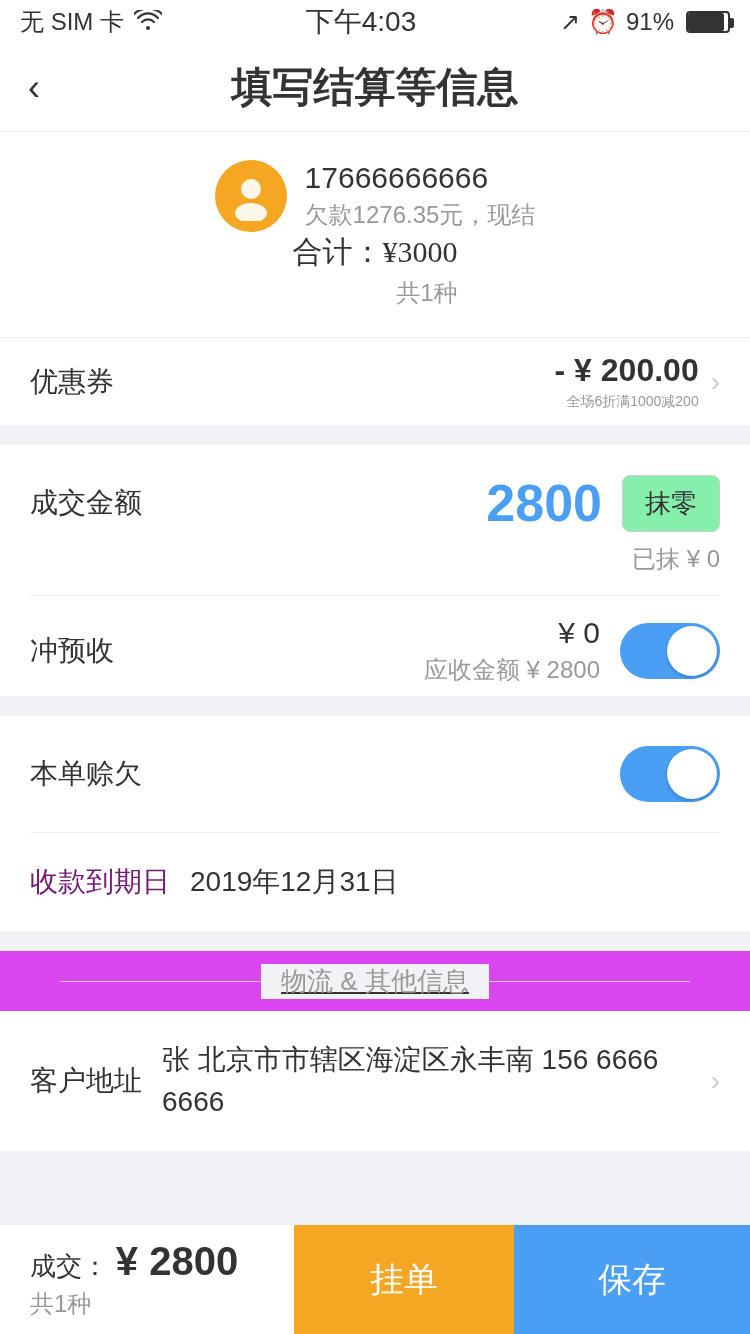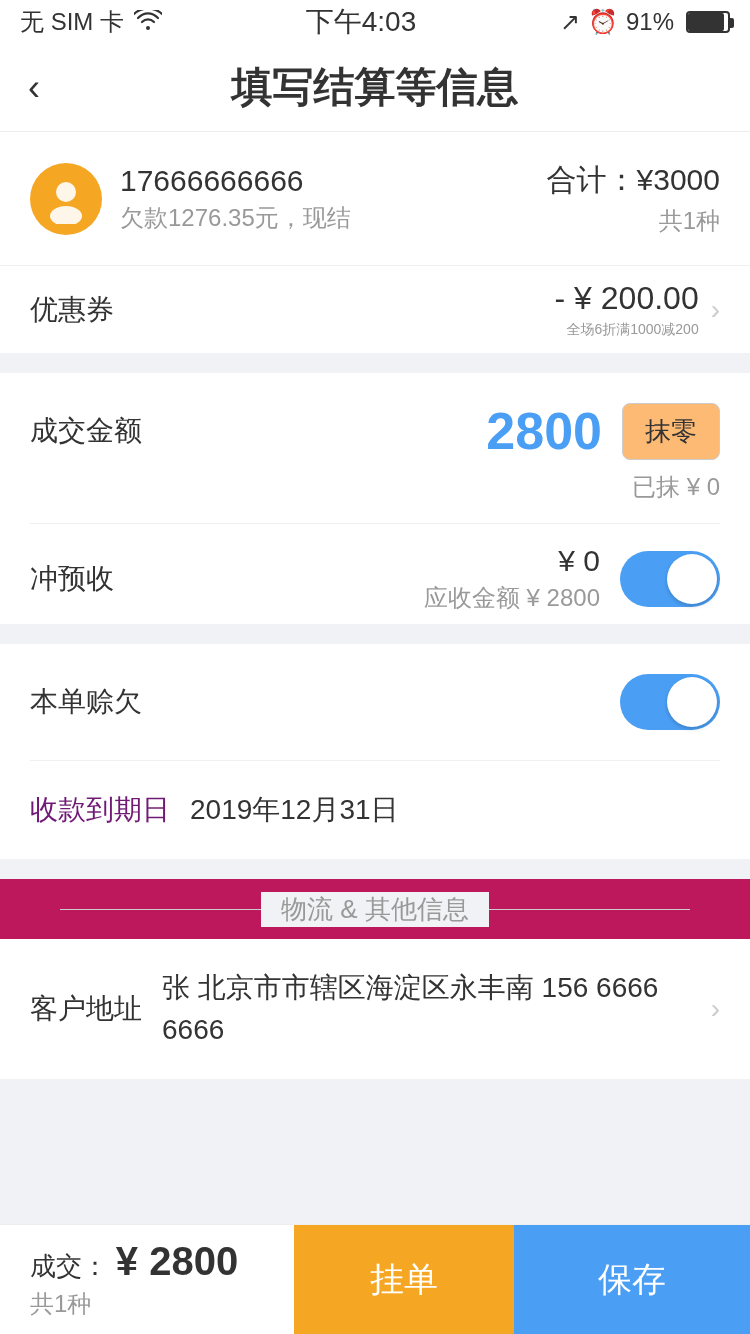--- a/index.html
+++ b/index.html
@@ -60,20 +60,21 @@
     }
 
     
     .customer-card {
       background: #fff;
       padding: 28px 30px;
       display: flex;
       align-items: center;
       justify-content: space-between;
       margin-bottom: 0;
+      flex-direction: column;
     }
     .customer-left {
       display: flex;
       align-items: center;
       gap: 18px;
     }
     .avatar {
       width: 72px;
       height: 72px;
       border-radius: 50%;
@@ -81,40 +82,40 @@
       display: flex;
       align-items: center;
       justify-content: center;
       overflow: hidden;
     }
     .avatar svg { width: 50px; height: 50px; }
     .customer-info {}
     .customer-phone { font-size: 30px; font-weight: 500; color: #333; }
     .customer-debt { font-size: 24px; color: #999; margin-top: 4px; }
     .customer-right { text-align: right; }
-    .total-amount { font-size: 30px; color: #333; }
+    .total-amount { font-size: 30px; color: #333; font-family: Liberation Serif, serif; }
     .total-count { font-size: 24px; color: #999; margin-top: 4px; }
 
     
     .coupon-row {
       background: #fff;
       padding: 14px 30px;
       display: flex;
       align-items: center;
       justify-content: space-between;
       border-top: 1px solid #f0f0f0;
     }
     .coupon-label { font-size: 28px; color: #333; }
     .coupon-right {
       display: flex;
       align-items: center;
       gap: 12px;
     }
     .coupon-value-block { text-align: right; }
-    .coupon-amount { font-size: 32px; color: #333; font-weight: 400; }
+    .coupon-amount { font-size: 32px; color: #333; font-weight: 700; }
     .coupon-desc { font-size: 14px; color: #999; margin-top: 4px; }
     .chevron-right {
       color: #ccc;
       font-size: 28px;
     }
 
     
     .separator {
       height: 20px;
       background: #f0f2f5;
@@ -139,21 +140,21 @@
       align-items: center;
       gap: 20px;
     }
     .deal-amount { font-size: 52px; color: #4a9ff5; font-weight: 600; }
     .round-zero-btn {
       border: 1px solid #ccc;
       border-radius: 8px;
       padding: 10px 22px;
       font-size: 26px;
       color: #333;
-      background: #fdba74;
+      background: #86efac;
       cursor: pointer;
     }
     .deal-sub {
       display: flex;
       justify-content: flex-end;
       padding-bottom: 20px;
     }
     .deal-sub-text { font-size: 24px; color: #999; }
 
     
@@ -205,26 +206,27 @@
       align-items: center;
       padding: 30px 0;
       border-top: 1px solid #f0f0f0;
       gap: 20px;
     }
     .duedate-label { font-size: 28px; color: #701a75; }
     .duedate-value { font-size: 28px; color: #333; }
 
     
     .logistics-divider {
-      background: #be185d;
+      background: #d946ef;
       height: 60px;
       display: flex;
       align-items: center;
       justify-content: center;
       position: relative;
+      text-decoration: underline;
     }
     .logistics-line {
       position: absolute;
       top: 50%;
       left: 60px;
       right: 60px;
       height: 1px;
       background: #ccc;
     }
     .logistics-text {

